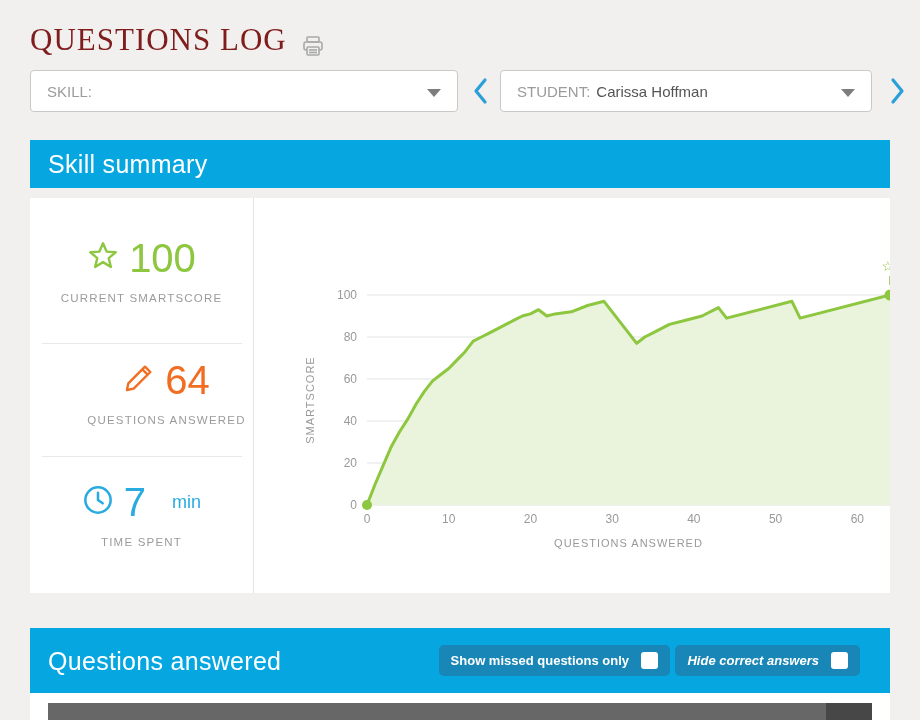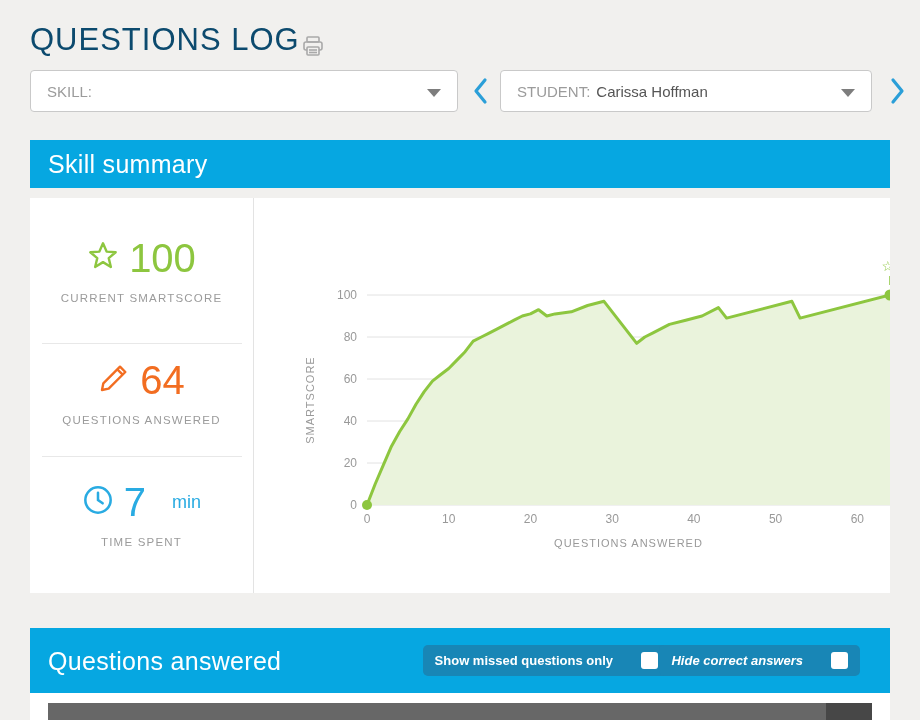--- a/index.html
+++ b/index.html
@@ -1,20 +1,20 @@
 <!DOCTYPE html>
 <html><head>
 <meta charset="utf-8">
 <style>
   html,body{margin:0;padding:0;background:#f1f0ee;font-family:"Liberation Sans",sans-serif;}
   #screen{position:relative;width:920px;height:720px;background:#f1f0ee;overflow:hidden;}
 
   
-  .page-title{position:absolute;left:30px;top:22px;font-family:Liberation Sans, sans-serif;
-    font-size:31px;color:#0c4a6e;letter-spacing:1px;}
+  .page-title{position:absolute;left:30px;top:22px;font-family:Liberation Serif, serif;
+    font-size:31px;color:#7f1d1d;letter-spacing:1px;}
   .print-btn{position:absolute;left:301px;top:34px;width:24px;height:24px;cursor:pointer;}
 
   
   .select-box{position:absolute;top:70px;height:42px;background:#fff;border:1px solid #c9c9c9;
     border-radius:4px;display:flex;align-items:center;padding:12px 16px;box-sizing:border-box;cursor:pointer;}
   .select-box .lbl{color:#9b9b9b;font-size:15px;margin-right:6px;white-space:nowrap;}
   .select-box .val{color:#555;font-size:15px;white-space:nowrap;}
   .caret{position:absolute;right:16px;top:18px;width:0;height:0;border-left:7px solid transparent;
     border-right:7px solid transparent;border-top:8px solid #7d7d7d;}
   #skill-select{left:30px;width:428px;}
@@ -43,21 +43,21 @@
   .stat-label{margin-top:14px;font-size:11.5px;color:#9b9b9b;letter-spacing:1.2px;}
   .stat-sep{position:absolute;left:12px;width:200px;height:0;border-top:1px solid #e8e8e8;}
   .green{color:#8dc63f;} .orange{color:#f26d21;} .blue{color:#29abe2;}
 
   
   #chart-svg{position:absolute;left:240px;top:55px;}
 
   
   .qa-btn{position:absolute;top:17px;height:31px;background:#1886b6;border:none;border-radius:5px;
     color:#fff;font-family:"Liberation Sans",sans-serif;font-size:13px;font-weight:bold;
-    display:flex;align-items:center;gap:28px;padding:0 12px;cursor:pointer;}
+    display:flex;align-items:center;gap:12px;padding:0 12px;cursor:pointer;}
   .qa-check{width:17px;height:17px;background:#fff;border-radius:3px;display:inline-block;}
   #qa-btn-0{right:220px;}
   #qa-btn-1{right:30px;font-style:italic;}
 
   
   #table-strip{position:absolute;left:18px;top:10px;width:824px;height:17px;background:#676767;}
   #table-strip-end{position:absolute;right:0;top:0;width:46px;height:17px;background:#474747;}
 </style>
 </head>
 <body>
@@ -112,21 +112,21 @@
             <svg width="32" height="32" viewBox="0 0 24 24" fill="none" stroke="#8dc63f" stroke-width="1.8" stroke-linejoin="round">
               <path d="M12 2.5l2.7 6.2 6.8.5-5.2 4.4 1.6 6.6-5.9-3.6-5.9 3.6 1.6-6.6-5.2-4.4 6.8-.5z"></path>
             </svg>
           </span>
           <span class="stat-value green">100</span>
         </div>
         <div class="stat-label">CURRENT SMARTSCORE</div>
       </div>
       <div class="stat-sep" style="top:145px;"></div>
 
-      <div class="stat" style="top:162px;">
+      <div class="stat" style="top:162px;margin-left:25px;">
         <div class="stat-row">
           <span>
             <svg width="32" height="32" viewBox="0 0 24 24" fill="none" stroke="#f26d21" stroke-width="1.8" stroke-linejoin="round">
               <path d="M16.5 3.5l4 4L8 20l-5 1 1-5z"></path>
               <line x1="14.5" y1="5.5" x2="18.5" y2="9.5"></line>
             </svg>
           </span>
           <span class="stat-value orange">64</span>
         </div>
         <div class="stat-label">QUESTIONS ANSWERED</div>

